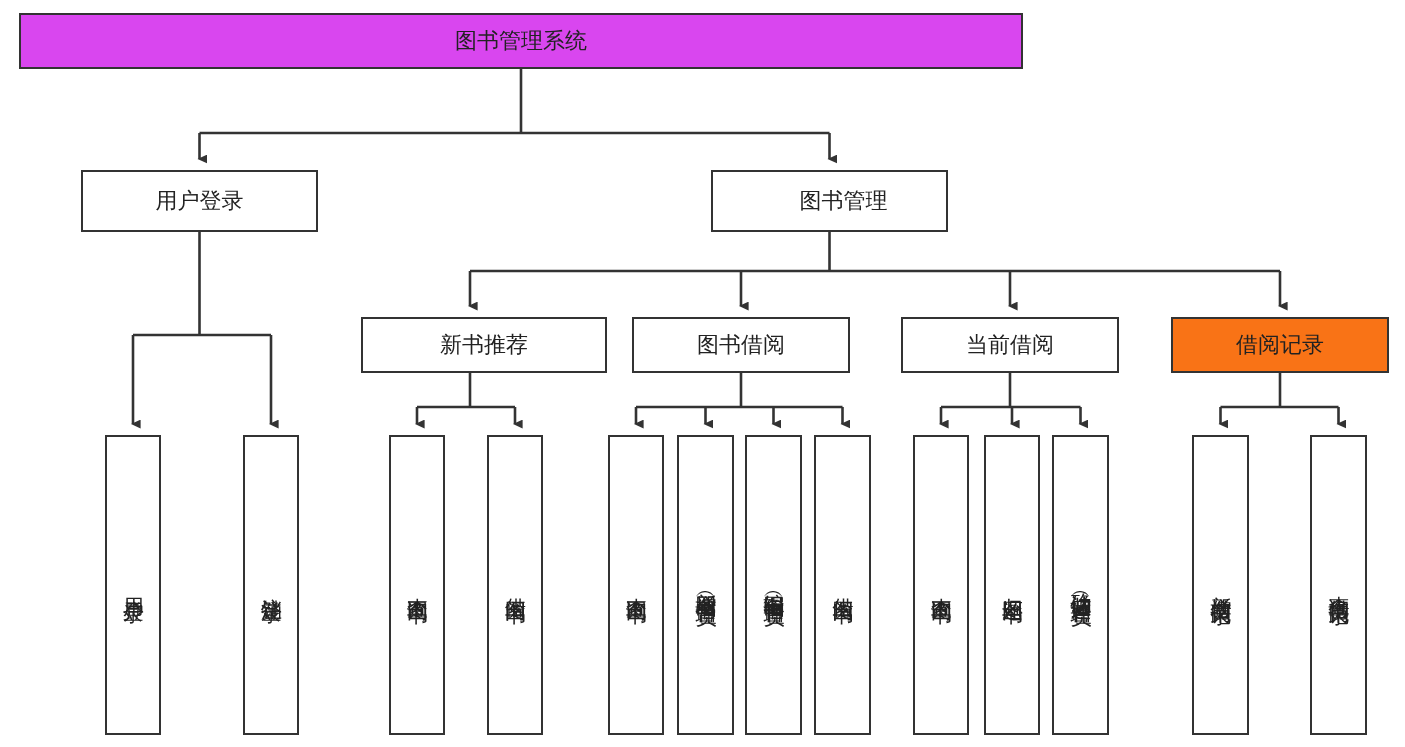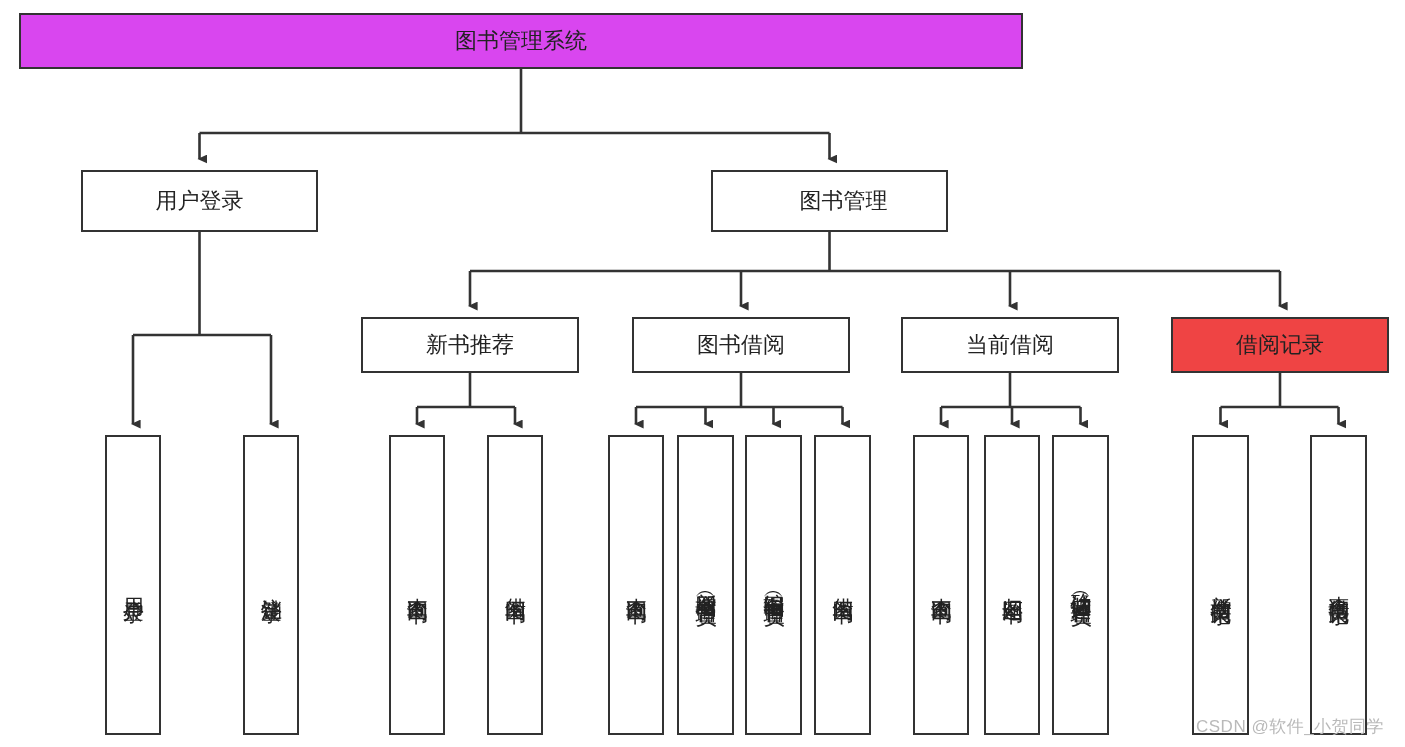--- a/index.html
+++ b/index.html
@@ -109,30 +109,30 @@
   <div id="node-layer">
       <div class="node-box horizontal" style="left: 19px; top: 13px; width: 1004px; height: 56px; border-color: rgb(51, 51, 51); background: #d946ef;">
         <span class="node-label" style="color: rgb(34, 34, 34);">图书管理系统</span>
       </div>
       <div class="node-box horizontal" style="left: 81px; top: 170px; width: 237px; height: 62px; border-color: rgb(51, 51, 51); background: rgb(255, 255, 255);">
         <span class="node-label" style="color: rgb(34, 34, 34);">用户登录</span>
       </div>
       <div class="node-box horizontal" style="left: 711px; top: 170px; width: 237px; height: 62px; border-color: rgb(51, 51, 51); background: rgb(255, 255, 255); padding-left: 28px;">
         <span class="node-label" style="color: rgb(34, 34, 34);">图书管理</span>
       </div>
-      <div class="node-box horizontal" style="left: 361px; top: 317px; width: 218px; height: 56px; border-color: rgb(51, 51, 51); background: rgb(255, 255, 255);">
+      <div class="node-box horizontal" style="left: 361px; top: 317px; width: 246px; height: 56px; border-color: rgb(51, 51, 51); background: rgb(255, 255, 255);">
         <span class="node-label" style="color: rgb(34, 34, 34);">新书推荐</span>
       </div>
       <div class="node-box horizontal" style="left: 632px; top: 317px; width: 218px; height: 56px; border-color: rgb(51, 51, 51); background: rgb(255, 255, 255);">
         <span class="node-label" style="color: rgb(34, 34, 34); text-align: right;">图书借阅</span>
       </div>
       <div class="node-box horizontal" style="left: 901px; top: 317px; width: 218px; height: 56px; border-color: rgb(51, 51, 51); background: rgb(255, 255, 255);">
         <span class="node-label" style="color: rgb(34, 34, 34);">当前借阅</span>
       </div>
-      <div class="node-box horizontal" style="left: 1171px; top: 317px; width: 218px; height: 56px; border-color: rgb(51, 51, 51); background: #ef4444;">
+      <div class="node-box horizontal" style="left: 1171px; top: 317px; width: 218px; height: 56px; border-color: rgb(51, 51, 51); background: #f97316;">
         <span class="node-label" style="color: rgb(34, 34, 34);">借阅记录</span>
       </div>
       <div class="node-box vertical" style="left: 105px; top: 435px; width: 56px; height: 300px; border-color: rgb(51, 51, 51); background: rgb(255, 255, 255);">
         <span class="node-label" style="color: rgb(34, 34, 34);">用户登录</span>
       </div>
       <div class="node-box vertical" style="left: 243px; top: 435px; width: 56px; height: 300px; border-color: rgb(51, 51, 51); background: rgb(255, 255, 255);">
         <span class="node-label" style="color: rgb(34, 34, 34);">注销登录</span>
       </div>
       <div class="node-box vertical" style="left: 389px; top: 435px; width: 56px; height: 300px; border-color: rgb(51, 51, 51); background: rgb(255, 255, 255);">
         <span class="node-label" style="color: rgb(34, 34, 34);">查询图书</span>
@@ -162,14 +162,13 @@
         <span class="node-label" style="color: rgb(34, 34, 34);">确认归还（管理员）</span>
       </div>
       <div class="node-box vertical" style="left: 1192px; top: 435px; width: 57px; height: 300px; border-color: rgb(51, 51, 51); background: rgb(255, 255, 255);">
         <span class="node-label" style="color: rgb(34, 34, 34);">新增借阅记录</span>
       </div>
       <div class="node-box vertical" style="left: 1310px; top: 435px; width: 57px; height: 300px; border-color: rgb(51, 51, 51); background: rgb(255, 255, 255);">
         <span class="node-label" style="color: rgb(34, 34, 34);">查询借阅记录</span>
       </div>
     </div>
 
-  <div class="watermark" style="left: 1196px; top: 715px; color: rgb(185, 185, 185);">CSDN @软件_小贺同学</div>
 </div>
 
 </body></html>

